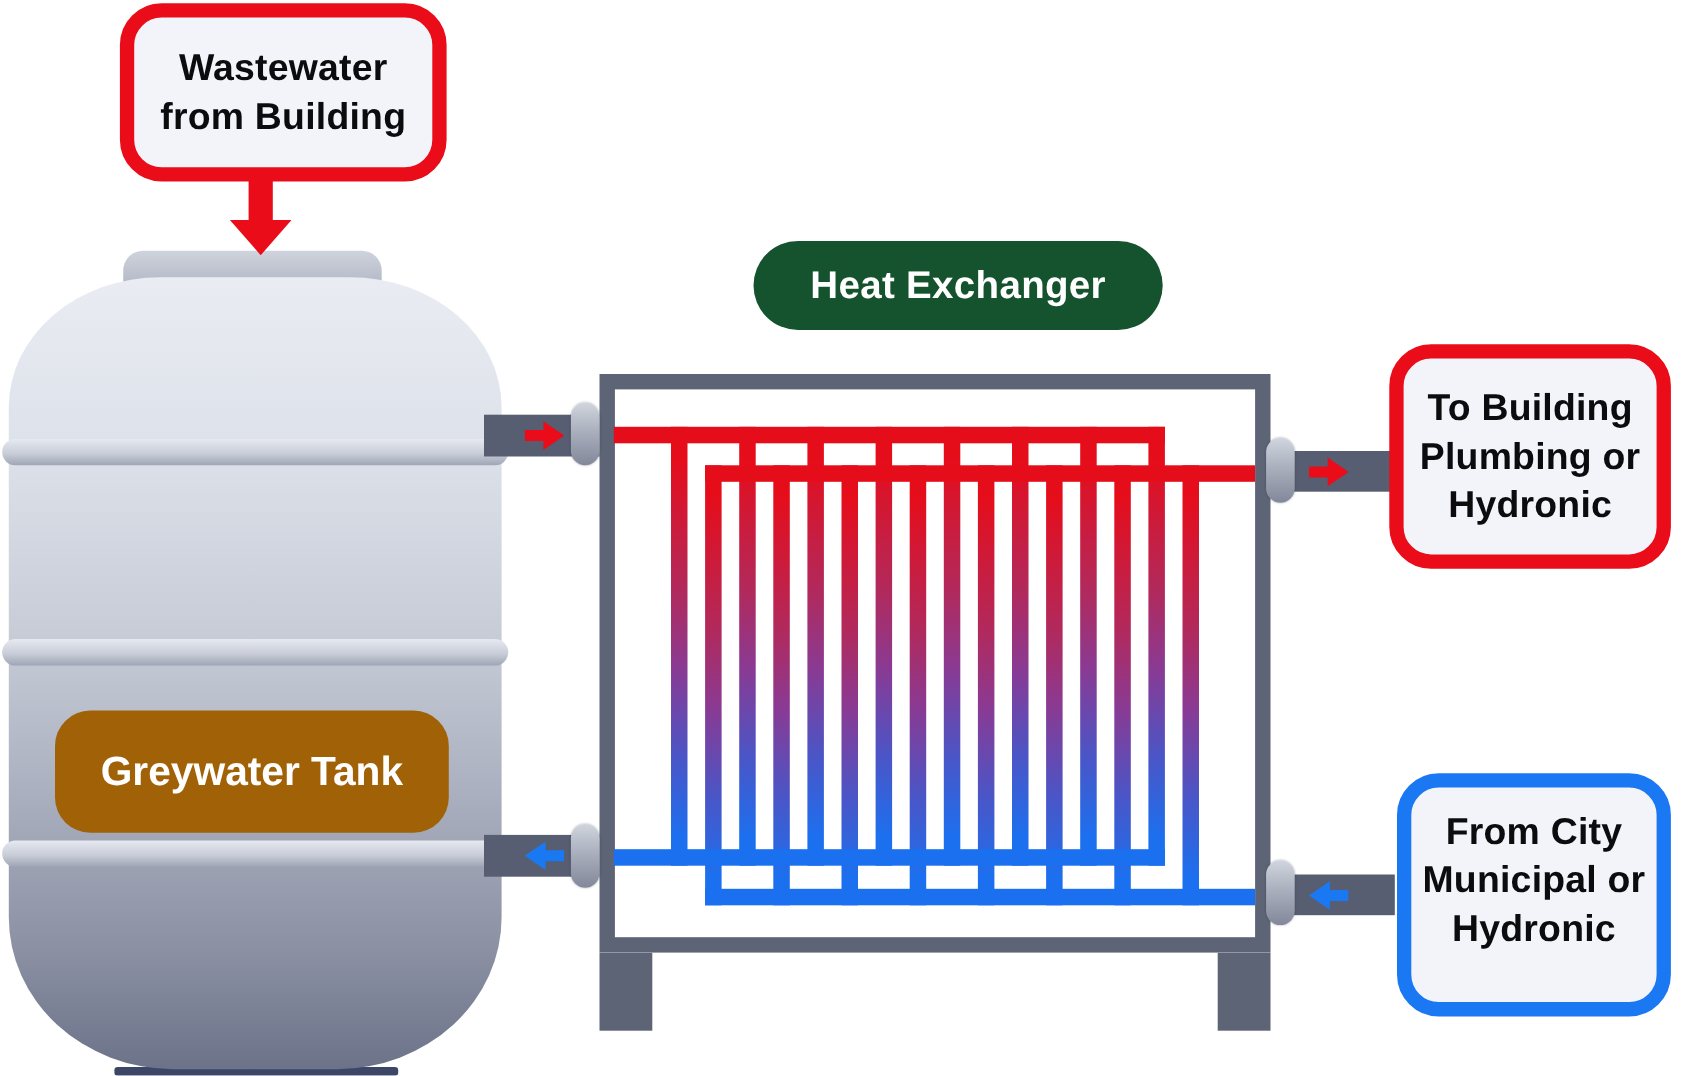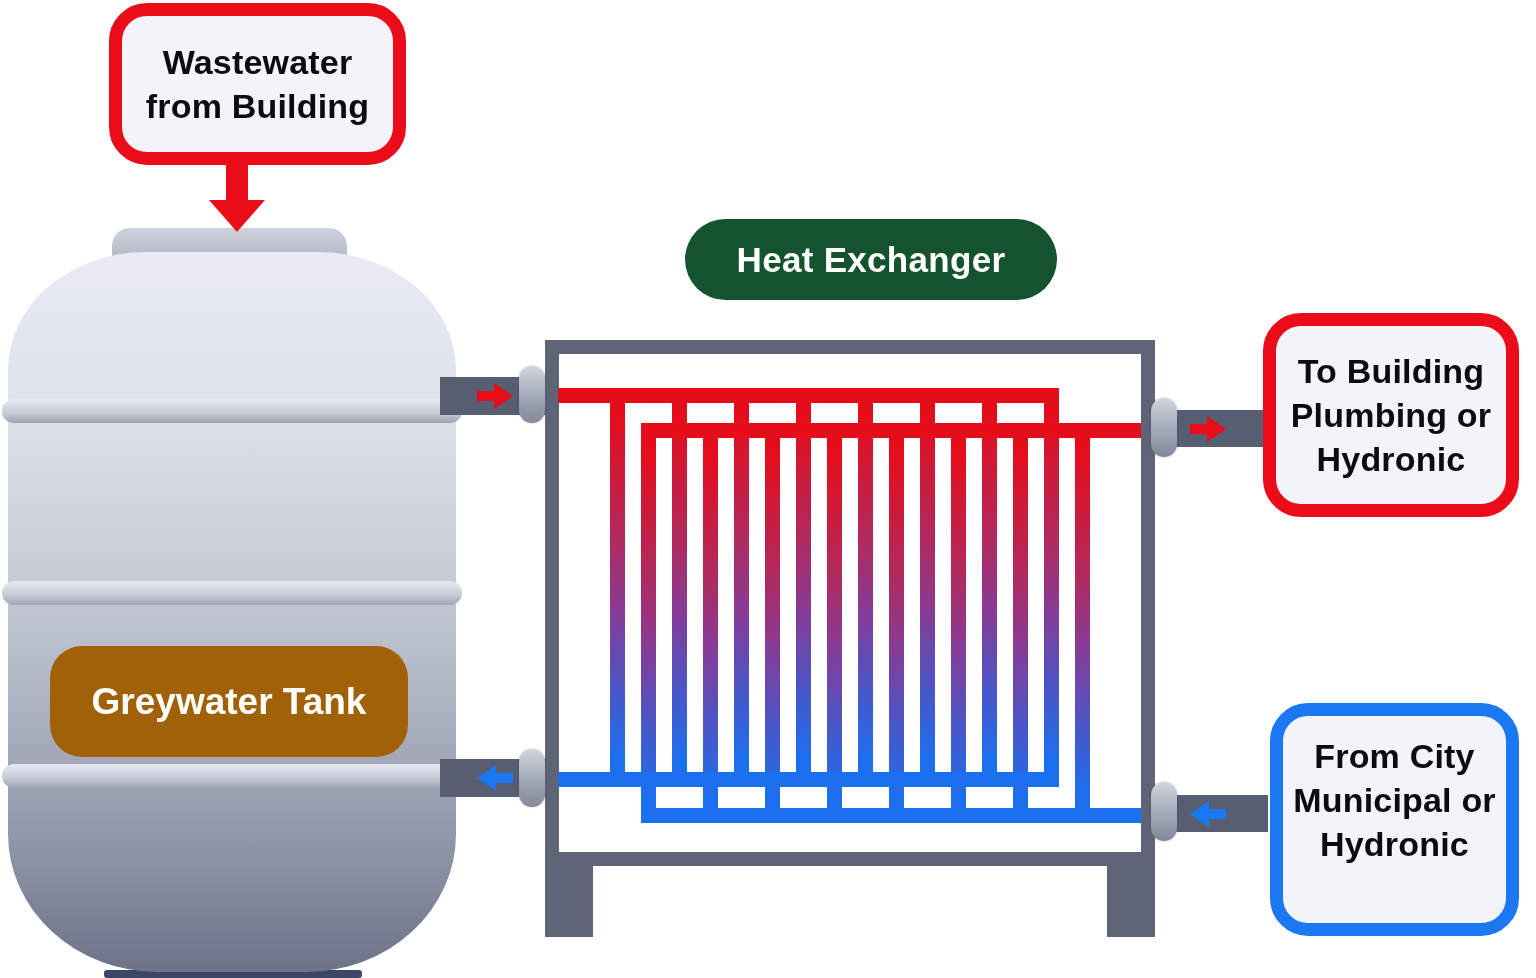--- a/index.html
+++ b/index.html
@@ -10,21 +10,21 @@
   
   .callout{
     position:absolute;background:#f2f4fa;border-radius:38px;
     display:flex;flex-direction:column;align-items:center;justify-content:center;
     text-align:center;color:#0c0c0e;font-size:34px;line-height:44px;letter-spacing:.2px;
   }
   .callout.red{border:13px solid #ea0c18;}
   .callout.blue{border:13px solid #1b78f3;}
   #callout-wastewater{left:85px;top:3px;width:271px;height:136px;margin-left:24px;}
   #callout-tobuilding{left:1263px;top:313px;width:230px;height:178px;}
-  #callout-fromcity{left:1270px;top:703px;width:223px;height:181px;padding-bottom:26px;box-sizing:content-box;}
+  #callout-fromcity{left:1270px;top:703px;width:223px;height:181px;padding-bottom:14px;box-sizing:content-box;}
   #callout-fromcity .lines{margin-top:-14px;}
   
   #wastewater-arrow{position:absolute;left:209px;top:164px;width:56px;height:68px;}
   
   #tank-cap{position:absolute;left:112px;top:228px;width:235px;height:46px;border-radius:18px 18px 0 0;
     background:linear-gradient(180deg,#ced3dd 0%,#b8bdca 55%,#9fa5b4 100%);}
   #tank-body{position:absolute;left:8px;top:252px;width:448px;height:720px;
     border-radius:138px 138px 150px 150px / 118px 118px 138px 138px;
     background:linear-gradient(180deg,#e9ecf3 0%,#dde1e9 22%,#c7ccd7 45%,#aab0bf 65%,#8b91a3 85%,#6c7288 100%);}
   #tank-base-strip{position:absolute;left:104px;top:970px;width:258px;height:8px;background:#3c4768;border-radius:3px;}

